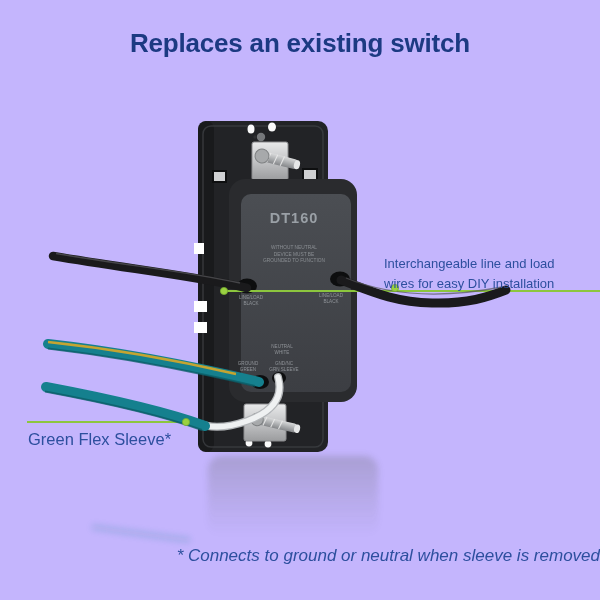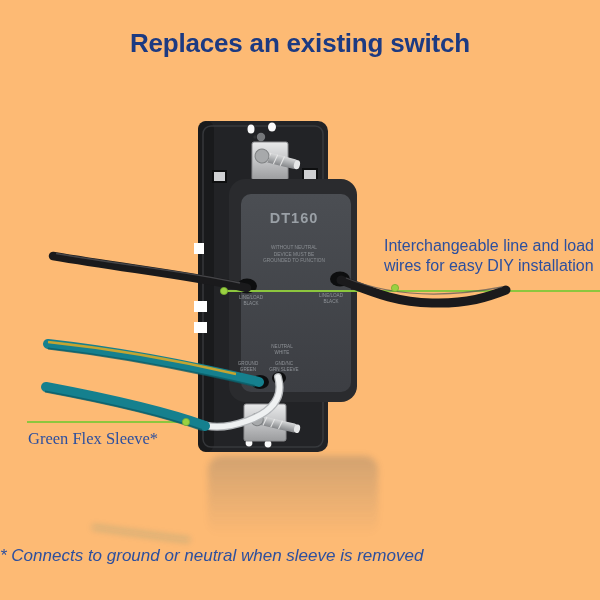--- a/index.html
+++ b/index.html
@@ -1,30 +1,30 @@
 <!DOCTYPE html>
 <html style="--title-blue: #1c3a82; --annotation-blue: #2d4f9e; --callout-green: #8cc63e; --callout-dot-green: #9ad142; --wire-black: #1a1a1c; --wire-teal: #15808e; --wire-stripe-yellow: #c4a431; --wire-white: #eff1f2; --device-gray: #45484d;"><head>
 <meta charset="utf-8">
 <style>
   html,body{margin:0;padding:0;}
   .stage{
-    position:relative;width:600px;height:600px;background:#fdba74;overflow:hidden;
+    position:relative;width:600px;height:600px;background:#c4b5fd;overflow:hidden;
     font-family:"Liberation Sans", sans-serif;
   }
   .title{
     position:absolute;top:28px;left:0;width:600px;text-align:center;
     font-size:26px;font-weight:700;letter-spacing:-0.2px;
     color:var(--title-blue,#1c3a82);margin:0;
   }
   .scene{position:absolute;top:0;left:0;}
   .callout{position:absolute;color:var(--annotation-blue,#2d4f9e);}
-  .callout-right{left:384px;top:236px;font-size:16px;line-height:20px;}
-  .callout-left{left:28px;top:429px;font-size:16.5px;line-height:20.5px;font-family:Liberation Serif, serif;}
+  .callout-right{left:384px;top:254px;font-size:13px;line-height:20px;}
+  .callout-left{left:28px;top:429px;font-size:16.5px;line-height:20.5px;}
   .footnote{
-    position:absolute;top:546px;left:0;width:600px;text-align:left;
+    position:absolute;top:546px;left:0;width:600px;text-align:right;
     font-style:italic;font-size:17px;color:var(--annotation-blue,#2d4f9e);
   }
   
   .green-line{stroke:var(--callout-green,#8cc63e);}
   .green-dot{fill:var(--callout-dot-green,#9ad142);stroke:#76ac2d;stroke-width:0.8;}
   .model-text{font-family:"Liberation Sans",sans-serif;font-size:14.5px;font-weight:700;
     letter-spacing:1px;fill:#9aa0a6;text-anchor:middle;}
   .warn-text{font-family:"Liberation Sans",sans-serif;font-size:4.8px;fill:#8a8e93;text-anchor:middle;}
   .tlabel{font-family:"Liberation Sans",sans-serif;font-size:4.6px;fill:#8e9297;text-anchor:middle;}
   .wire-black-stroke{stroke:var(--wire-black,#1a1a1c);}

